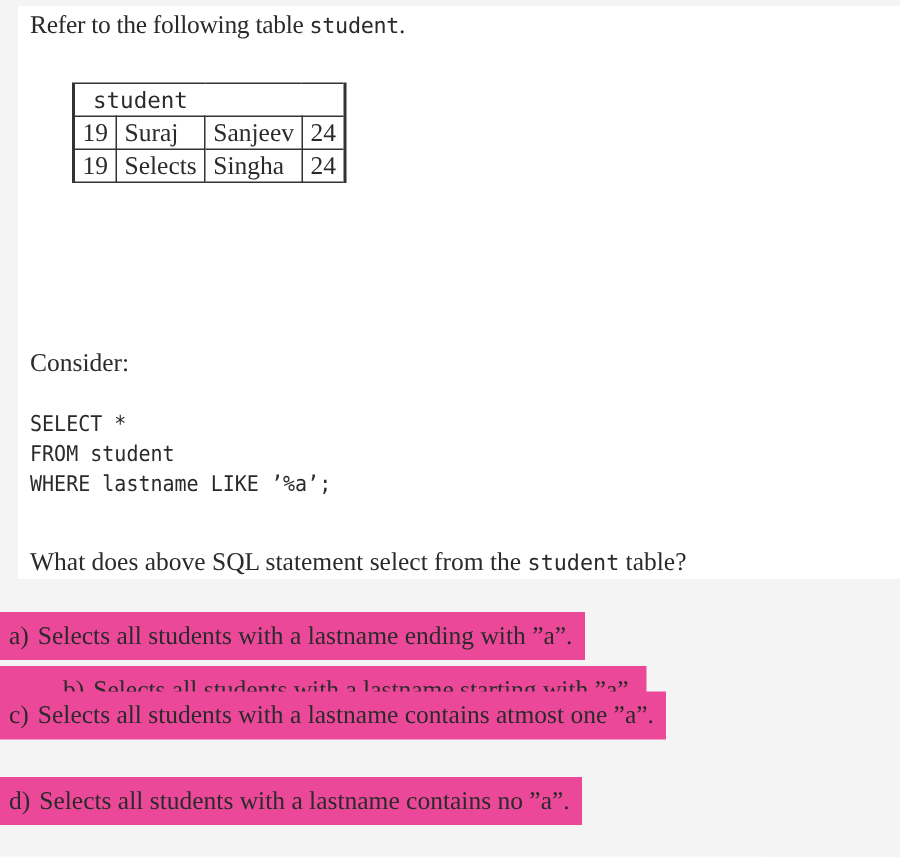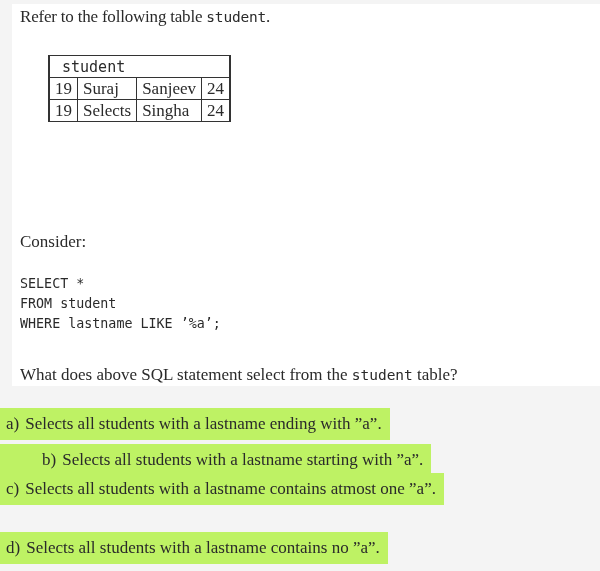--- a/index.html
+++ b/index.html
@@ -49,29 +49,29 @@
       font-family: "DejaVu Sans Mono", "Liberation Mono", monospace;
       font-size: 14.5px; line-height: 20px; white-space: pre;
       transform: scaleX(0.92); transform-origin: left top;
     }
     .question {
       position: absolute; left: 20px; top: 365px;
       font-size: 17px; font-family: "Liberation Serif", serif;
     }
     .option {
       position: absolute; left: 0; height: 32px;
-      background: #bef264;
+      background: #ec4899;
       font-size: 17px; font-family: "Liberation Serif", serif;
       line-height: 32px; padding-left: 6px; padding-right: 8px;
       white-space: nowrap;
     }
     .opt-a { top: 408px; }
     .opt-b { top: 444px; padding-left: 42px; }
-    .opt-c { top: 473px; }
-    .opt-d { top: 532px; }
+    .opt-c { top: 461px; }
+    .opt-d { top: 518px; }
     .opt-letter { margin-right: 6px; }
   </style>
 </head>
 <body>
 
 <div class="panel"></div>
 
 <div class="intro">
   <span>Refer to the following table </span><span class="mono">student</span><span>.</span>
 </div>

